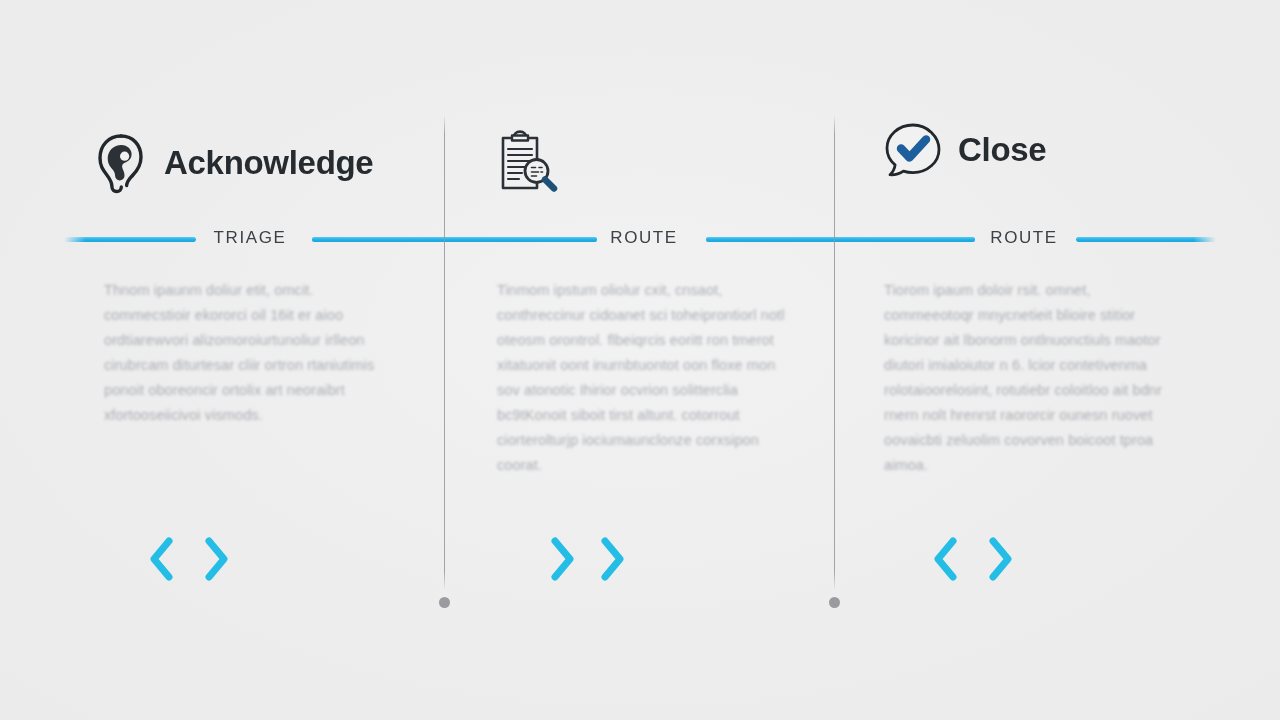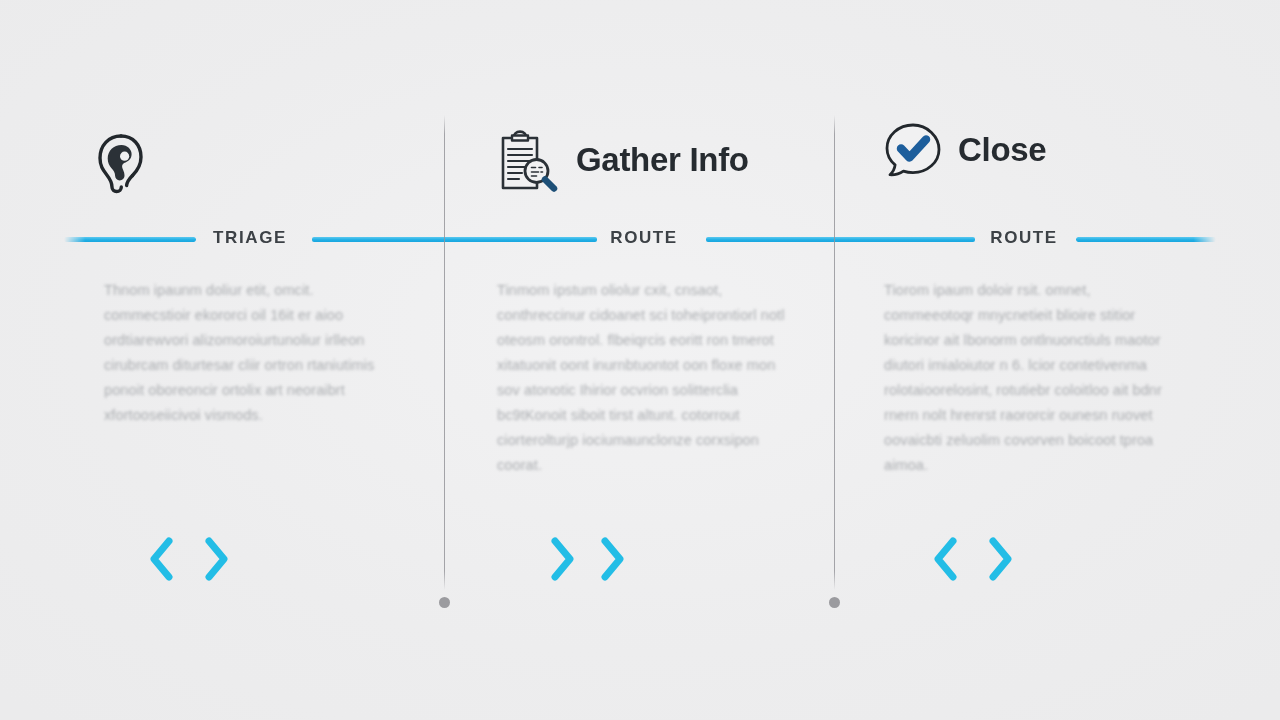--- a/index.html
+++ b/index.html
@@ -48,21 +48,21 @@
   .cyanline.fade-l { -webkit-mask-image:linear-gradient(to right, rgba(0,0,0,0) 0%, #000 16%, #000 100%);
                      mask-image:linear-gradient(to right, rgba(0,0,0,0) 0%, #000 16%, #000 100%); }
   .cyanline.fade-r { -webkit-mask-image:linear-gradient(to left, rgba(0,0,0,0) 0%, #000 16%, #000 100%);
                      mask-image:linear-gradient(to left, rgba(0,0,0,0) 0%, #000 16%, #000 100%); }
 
   
   .stagelabel {
     position:absolute;
     top:228px;
     font-size:17px;
-    font-weight:700;
+    font-weight:400;
     letter-spacing:1.6px;
     color:#3c4146;
     white-space:nowrap;
     text-align:center;
   }
 
   
   .col { position:absolute; top:0; }
   .head {
     position:absolute;
@@ -122,20 +122,21 @@
       <span class="icon">
         <svg width="58" height="62" viewBox="0 0 58 62">
           <path d="M29 4C16.5 4 8 13.5 8 26c0 8 3 12 6.5 16.5C18 47 20 50 20 55c0 2.6 2 4.5 4.6 4.5 2.7 0 4.7-2 4.7-4.6" fill="none" stroke="#22272c" stroke-width="3.4" stroke-linecap="round"></path>
           <path d="M29 4c12 0 20 9 20 21 0 9-4 14-8.5 18.5" fill="none" stroke="#22272c" stroke-width="3.4" stroke-linecap="round"></path>
           <path d="M40.5 43.5C37 47 35 49.5 34.6 53.5" fill="none" stroke="#22272c" stroke-width="3.4" stroke-linecap="round"></path>
           <path d="M29.5 13c-7.8 0-13.8 5.8-13.8 13.6 0 4.4 1.6 7.2 3.8 9.6 2.2 2.4 3.6 4.4 3.6 7.6 0 2.6 2 4.6 4.6 4.6
                    2.7 0 4.8-2.1 4.8-4.8 0-4.4-2.4-6.6-2.4-9.3 0-2 1.3-3.2 3.4-3.9 3.6-1.2 6.1-4.1 6.1-8.3C39.6 17.4 35.4 13 29.5 13z" fill="#2b3137"></path>
           <circle cx="32.6" cy="24.2" r="4.6" fill="#f0f0f1"></circle>
         </svg>
       </span>
+      <h2>Acknowledge</h2>
     </div>
 
     <div class="stagelabel" style="left:196px; width:108px;">TRIAGE</div>
 
     <p class="body" style="left:104px; top:278px; width:296px;">Thnom ipaunm doliur etit, omcit. commecstioir ekororci oil 16it er aioo ordtiarewvori alizomoroiurtunoliur irlleon cirubrcam diturtesar cliir ortron rtaniutimis ponoit oboreoncir ortolix art neoraibrt xfortooseiicivoi vismods.</p>
 
     <div class="chevrons" style="left:146px; top:536px; gap:26px;">
       <span class="chev">
         <svg width="30" height="46" viewBox="0 0 30 46">
           <path d="M23 5 L8 23 L23 41" fill="none" stroke="#23bde6" stroke-width="7" stroke-linecap="round" stroke-linejoin="round"></path>
@@ -169,21 +170,20 @@
           <g stroke="#2b3137" stroke-width="1.6" stroke-linecap="round">
             <path d="M35.5 41.5h4"></path>
               <path d="M43 41.5h3"></path>
             <path d="M35.5 46h7"></path>
               <path d="M45 46h1.5"></path>
             <path d="M35.5 50h5"></path>
           </g>
           <path d="M49 53.5 L58 62.5" stroke="#1d4f77" stroke-width="6.5" stroke-linecap="round"></path>
         </svg>
       </span>
-      <h2>Gather Info</h2>
     </div>
 
     <div class="stagelabel" style="left:592px; width:104px;">ROUTE</div>
 
     <p class="body" style="left:497px; top:278px; width:296px;">Tinmom ipstum oliolur cxit, cnsaot, conthreccinur cidoanet sci toheiprontiorl notl oteosm orontrol. flbeiqrcis eoritt ron tmerot xitatuonit oont inurnbtuontot oon floxe mon sov atonotic Ihirior ocvrion solitterclia bc9tKonoit siboit tirst altunt. cotorrout ciorterolturjp iociumaunclonze corxsipon coorat.</p>
 
     <div class="chevrons" style="left:548px; top:536px; gap:20px;">
       <span class="chev">
         <svg width="30" height="46" viewBox="0 0 30 46">
           <path d="M7 5 L22 23 L7 41" fill="none" stroke="#23bde6" stroke-width="7" stroke-linecap="round" stroke-linejoin="round"></path>

